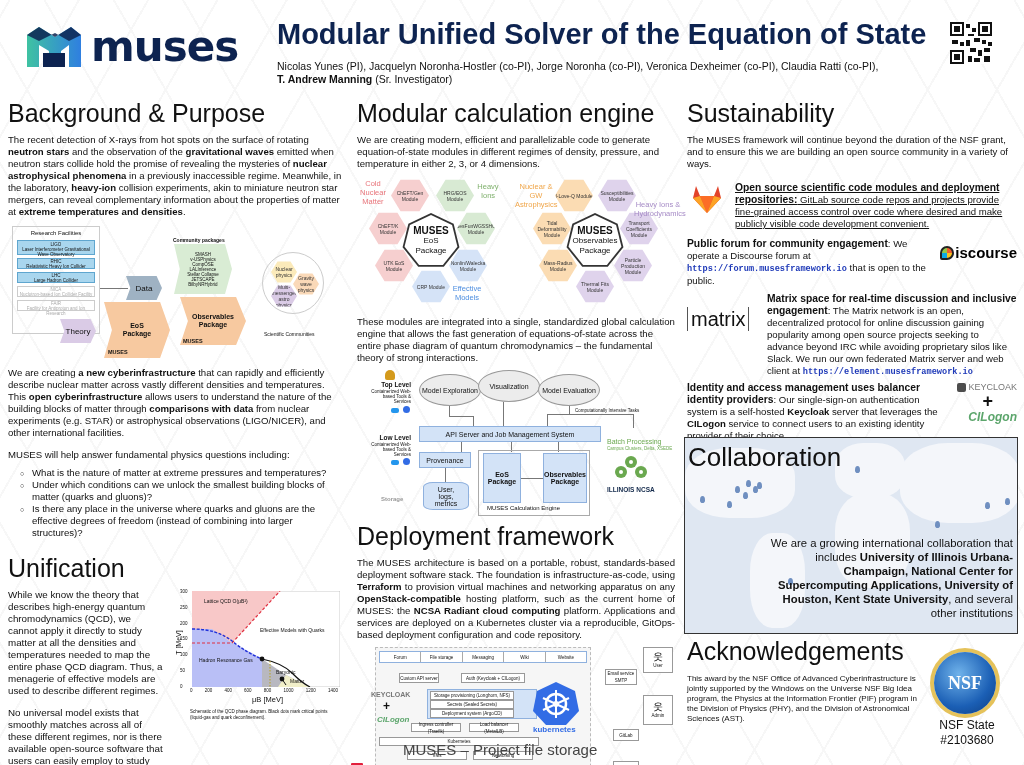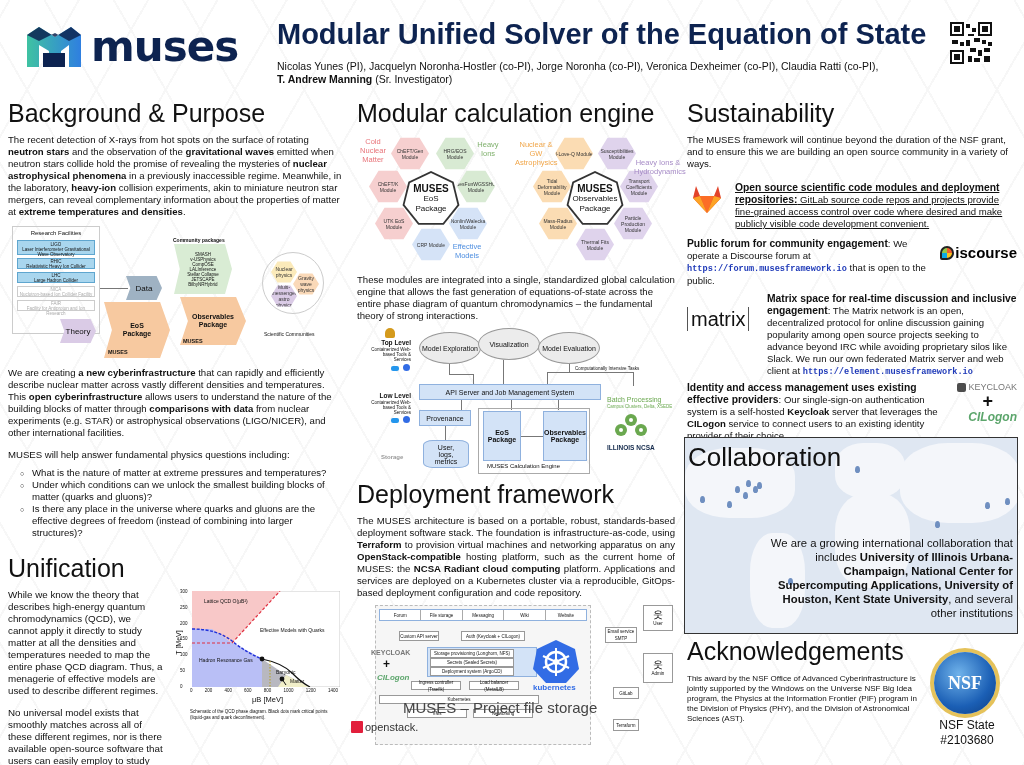--- a/index.html
+++ b/index.html
@@ -209,20 +209,21 @@
       <div style="position:absolute; left:104px; top:80px; font-size:5px;">Baryonic</div>
       <div style="position:absolute; left:118px; top:89px; font-size:5px;">Matter</div>
       <div style="position:absolute; left:18px; top:120px; width:140px; font-size:4.5px; line-height:5.5px;">Schematic of the QCD phase diagram. Black dots mark critical points (liquid-gas and quark deconfinement).</div>
     </div>
   </div>
   <p style="margin-top:-3px;">MUSES will enable breakthroughs, research innovation, and  transformational capabilities in the many fields of our diverse user community.</p>
 </div>
 
 <div class="col col2">
   <h2>Modular calculation engine</h2>
+  <p>We are creating modern, efficient and parallelizable code to generate equation-of-state modules in different regimes of density, pressure, and temperature in either 2, 3, or 4 dimensions.</p>
 
   <div style="position:relative; height:132px; margin-top:6px;">
 
     <div style="position:absolute; left:0; top:0; width:155px; height:132px;">
       <div class="hex" style="left:34px;top:3px;width:38px;height:33px;background:#f6cfcf;">ChEFT/Gen Module</div>
       <div class="hex" style="left:79px;top:3px;width:38px;height:33px;background:#d8ead3;">HRG/EOS Module</div>
       <div class="hex" style="left:100px;top:36px;width:38px;height:33px;background:#d8ead3;">BesFunWGSSHG Module</div>
       <div class="hex" style="left:12px;top:36px;width:38px;height:33px;background:#f6cfcf;">ChEFT/K Module</div>
       <div class="hex" style="left:18px;top:73px;width:38px;height:33px;background:#f6cfcf;">UTK EoS Module</div>
       <div class="hex" style="left:55px;top:94px;width:38px;height:33px;background:#d5e3f7;">CRP Module</div>
@@ -395,21 +396,21 @@
       <span style="font-size:15px; font-weight:bold; color:#000000;">iscourse</span>
     </div>
   </div>
 
   <div style="position:relative; margin-top:6px; padding-left:80px;">
     <div style="position:absolute; left:0; top:14px; font-size:20px; font-weight:normal; border-left:1.5px solid #555; border-right:1.5px solid #555; padding:0 3px; line-height:24px;"><span>matrix</span></div>
     <p><b style="font-size:10.3px;">Matrix space for real-time discussion and inclusive engagement</b><span>: The Matrix network is an open, decentralized protocol for online discussion gaining popularity among open source projects seeking to advance beyond IRC while avoiding proprietary silos like Slack. We run our own federated Matrix server and web client at </span><span class="mono">https://element.musesframework.io</span></p>
   </div>
 
   <div style="position:relative; margin-top:4px; padding-right:72px;">
-    <p><b style="font-size:10.3px;">Identity and access management uses existing effective providers</b><span>: Our single-sign-on authentication system is a self-hosted </span><b>Keycloak</b><span> server that leverages the </span><b>CILogon</b><span> service to connect users to an existing identity provider of their choice.</span></p>
+    <p><b style="font-size:10.3px;">Identity and access management uses balancer identity providers</b><span>: Our single-sign-on authentication system is a self-hosted </span><b>Keycloak</b><span> server that leverages the </span><b>CILogon</b><span> service to connect users to an existing identity provider of their choice.</span></p>
     <div style="position:absolute; right:0; top:0; display:flex; align-items:center;">
       <span style="display:inline-block; width:9px; height:9px; background:#4d4d4d; border-radius:2px; margin-right:2px;"></span>
       <span style="font-size:9px; color:#777;">KEYCLOAK</span>
     </div>
     <div style="position:absolute; right:24px; top:10px; font-size:18px; font-weight:bold; line-height:18px;">+</div>
     <div style="position:absolute; right:0; top:28px; font-size:12px; font-weight:bold; font-style:italic; color:#5ba56b;"><span>CILogon</span></div>
   </div>
 
   <p style="margin-top:8px;"><b style="font-size:10.3px;">Portable domain name</b> <span class="mono-plain">musesframework.io</span><span> allows services to migrate between host institutions without disrupting service.</span></p>
 </div>

